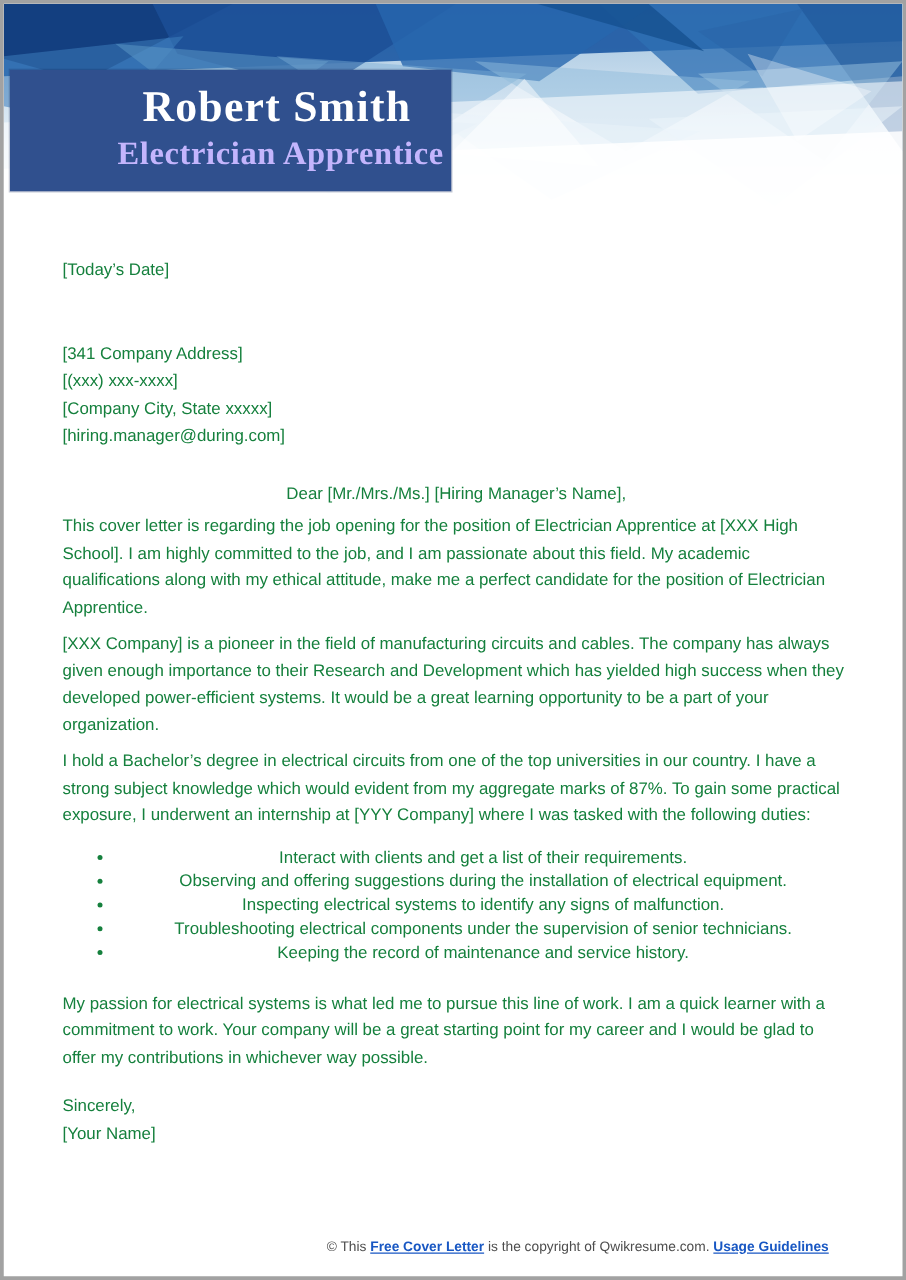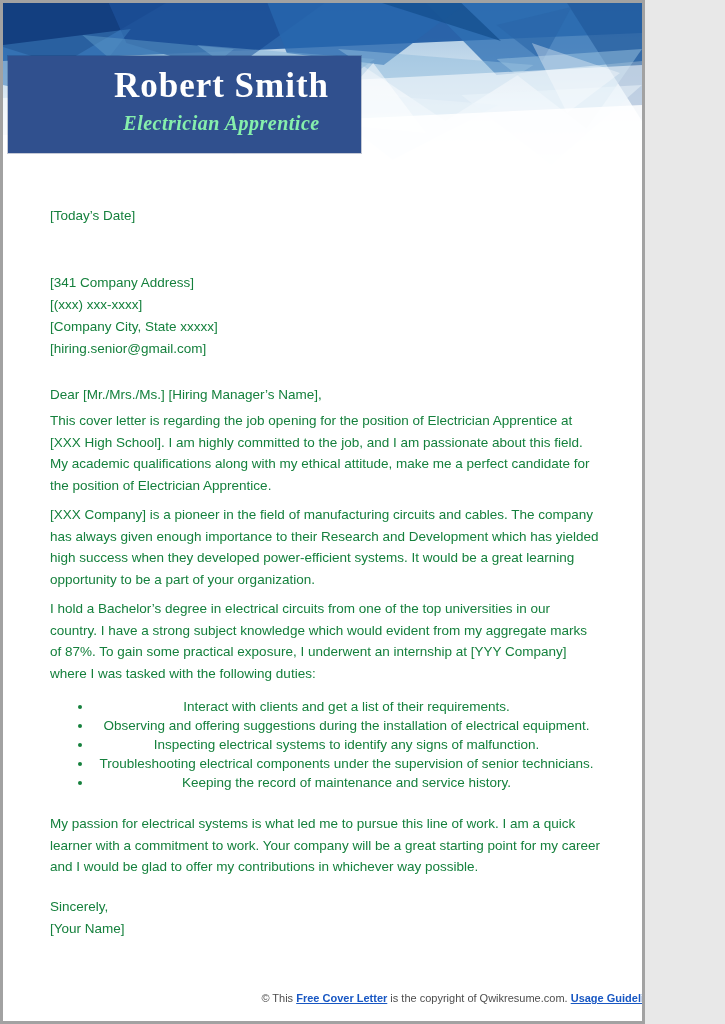--- a/index.html
+++ b/index.html
@@ -1,19 +1,19 @@
 <!DOCTYPE html>
 <html><head>
 <meta charset="utf-8">
 <style>
   * { margin: 0; padding: 0; box-sizing: border-box; }
   html, body { background: #e8e8e8; }
   #page {
     position: relative;
-    width: 645px;
+    width: 725px;
     height: 1024px;
     background: #ffffff;
     border: 3px solid #a2a2a2;
     overflow: hidden;
     font-family: "Liberation Sans", sans-serif;
   }
 
   
   .header {
     position: relative;
@@ -40,40 +40,39 @@
     font-weight: bold;
     font-size: 35px;
     line-height: 42px;
     color: #ffffff;
     letter-spacing: 1px;
     white-space: nowrap;
   }
   .title-box .job {
     font-family: "Liberation Serif", "DejaVu Serif", serif;
     font-weight: bold;
-    font-size: 20px;
+    font-size: 26px;
     line-height: 26px;
     margin-top: 3px;
-    color: #86efac;
+    color: #c4b5fd;
     letter-spacing: 0.5px;
     white-space: nowrap;
-    font-style: italic;
   }
 
   
   .content {
     padding: 0 42px 0 47px;
     color: #15803d;
     font-size: 13.5px;
     line-height: 21.5px;
   }
   .date-line   { margin-top: 37px; }
   .address div { line-height: 22px; }
   .address     { margin-top: 45px; }
-  .salutation  { margin-top: 24px; }
+  .salutation  { margin-top: 24px; text-align: center; }
   .p-first     { margin-top: 5px; }
   .para        { margin-top: 8px; }
   ul.duties    { margin-top: 13px; padding-left: 43px; }
   ul.duties li { line-height: 19px; text-align: center; }
   .p-after-list{ margin-top: 21px; }
   .p-short     { margin-top: 13px; }
   .signoff-block { margin-top: 18px; line-height: 22px; }
 
   
   .footer-text {
@@ -140,21 +139,21 @@
     </div>
   </div>
 
   <div class="content">
     <div class="date-line">[Today’s Date]</div>
 
     <div class="address">
       <div>[341 Company Address]</div>
       <div>[(xxx) xxx-xxxx]</div>
       <div>[Company City, State xxxxx]</div>
-      <div>[hiring.senior@gmail.com]</div>
+      <div>[hiring.manager@during.com]</div>
     </div>
 
     <div class="salutation">Dear [Mr./Mrs./Ms.] [Hiring Manager’s Name],</div>
 
     <p class="p-first">This cover letter is regarding the job opening for the position of Electrician Apprentice at [XXX High School]. I am highly committed to the job, and I am passionate about this field. My academic qualifications along with my ethical attitude, make me a perfect candidate for the position of Electrician Apprentice.</p>
     <p class="para">[XXX Company] is a pioneer in the field of manufacturing circuits and cables. The company has always given enough importance to their Research and Development which has yielded high success when they developed power-efficient systems. It would be a great learning opportunity to be a part of your organization.</p>
     <p class="para">I hold a Bachelor’s degree in electrical circuits from one of the top universities in our country. I have a strong subject knowledge which would evident from my aggregate marks of 87%. To gain some practical exposure, I underwent an internship at [YYY Company] where I was tasked with the following duties:</p>
 
     <ul class="duties">
       <li>Interact with clients and get a list of their requirements.</li>

